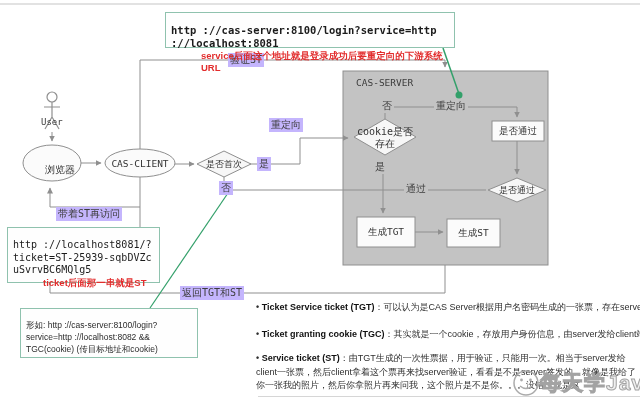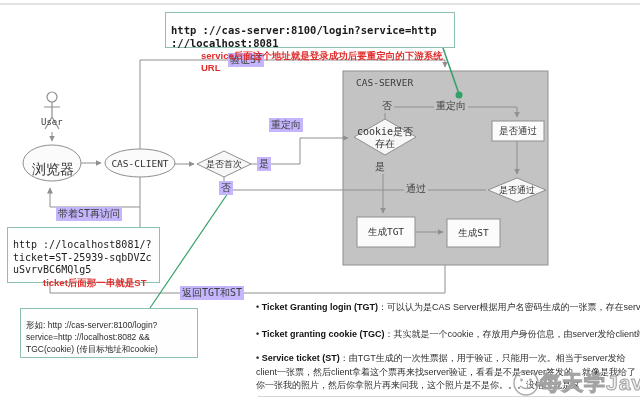--- a/index.html
+++ b/index.html
@@ -79,21 +79,21 @@
     <ellipse cx="140" cy="163" rx="35" ry="14" fill="#fbfbfb" stroke="#8f8f8f"></ellipse>
     <polygon points="197,164 224,151 251,164 224,177" fill="#f7f7f7" stroke="#8f8f8f"></polygon>
     <polygon points="354,137 385,119 416,137 385,155" fill="#f7f7f7" stroke="#8f8f8f"></polygon>
     <rect x="492" y="121" width="52" height="20" fill="#fbfbfb" stroke="#8f8f8f"></rect>
     <polygon points="488,190 517,178 546,190 517,202" fill="#f7f7f7" stroke="#8f8f8f"></polygon>
     <rect x="357" y="217" width="58" height="30" fill="#fbfbfb" stroke="#8f8f8f"></rect>
     <rect x="447" y="219" width="53" height="28" fill="#fbfbfb" stroke="#8f8f8f"></rect>
   </svg>
 
   <div class="lbl" style="left:41px;top:117px;font-size:9px;">User</div>
-  <div class="node-lbl" style="left:25px;top:146px;width:56px;height:48px;font-size:14px;">浏览器</div>
+  <div class="node-lbl" style="left:32px;top:146px;width:56px;height:48px;font-size:10px;">浏览器</div>
   <div class="node-lbl" style="left:106px;top:150px;width:68px;height:27px;font-size:9.5px;">CAS-CLIENT</div>
   <div class="node-lbl" style="left:197px;top:152px;width:54px;height:24px;font-size:9px;">是否首次</div>
   <div class="lbl" style="left:356px;top:77px;font-size:9.5px;">CAS-SERVER</div>
   <div class="node-lbl" style="left:352px;top:122px;width:66px;height:31px;font-size:10px;line-height:1.15;flex-direction:column;">
     <span>cookie是否</span>
     <span>存在</span>
   </div>
   <div class="node-lbl" style="left:492px;top:121px;width:52px;height:20px;font-size:9.5px;">是否通过</div>
   <div class="node-lbl" style="left:487px;top:179px;width:60px;height:22px;font-size:9px;">是否通过</div>
   <div class="node-lbl" style="left:447px;top:219px;width:53px;height:28px;font-size:9.5px;">生成ST</div>
@@ -118,21 +118,21 @@
   <div class="callout" style="left:7px;top:227px;width:153px;height:56px;">
     <div class="url-main" style="font-size:10px;white-space:normal;word-break:break-all;font-weight:normal;">http ://localhost8081/?ticket=ST-25939-sqbDVZcuSvrvBC6MQlg5</div>
     <div class="url-note">ticket后面那一串就是ST</div>
   </div>
 
   <div class="callout" style="left:20px;top:308px;width:178px;height:50px;">
     <div class="usage-text">形如: http ://cas-server:8100/login?service=http ://localhost:8082 &amp;&amp; TGC(cookie) (传目标地址和cookie)</div>
   </div>
 
   <div class="note-item nowrap" style="top:301px;">
-    <span class="term">Ticket Granting login (TGT)</span><span>：可以认为是CAS Server根据用户名密码生成的一张票，存在server端</span>
+    <span class="term">Ticket Service ticket (TGT)</span><span>：可以认为是CAS Server根据用户名密码生成的一张票，存在server端</span>
   </div>
   <div class="note-item nowrap" style="top:328px;">
     <span class="term">Ticket granting cookie (TGC)</span><span>：其实就是一个cookie，存放用户身份信息，由server发给client端</span>
   </div>
   <div class="note-item" style="top:352px;">
     <span class="term">Service ticket (ST)</span><span>：由TGT生成的一次性票据，用于验证，只能用一次。相当于server发给client一张票，然后client拿着这个票再来找server验证，看看是不是server签发的。就像是我给了你一张我的照片，然后你拿照片再来问我，这个照片是不是你。。。没错，就是这</span>
   </div>
 
   <svg width="30" height="30" style="left:511px;top:368px;">
     <circle cx="15" cy="15" r="12" fill="none" stroke="#ababab" stroke-width="1.5"></circle>

